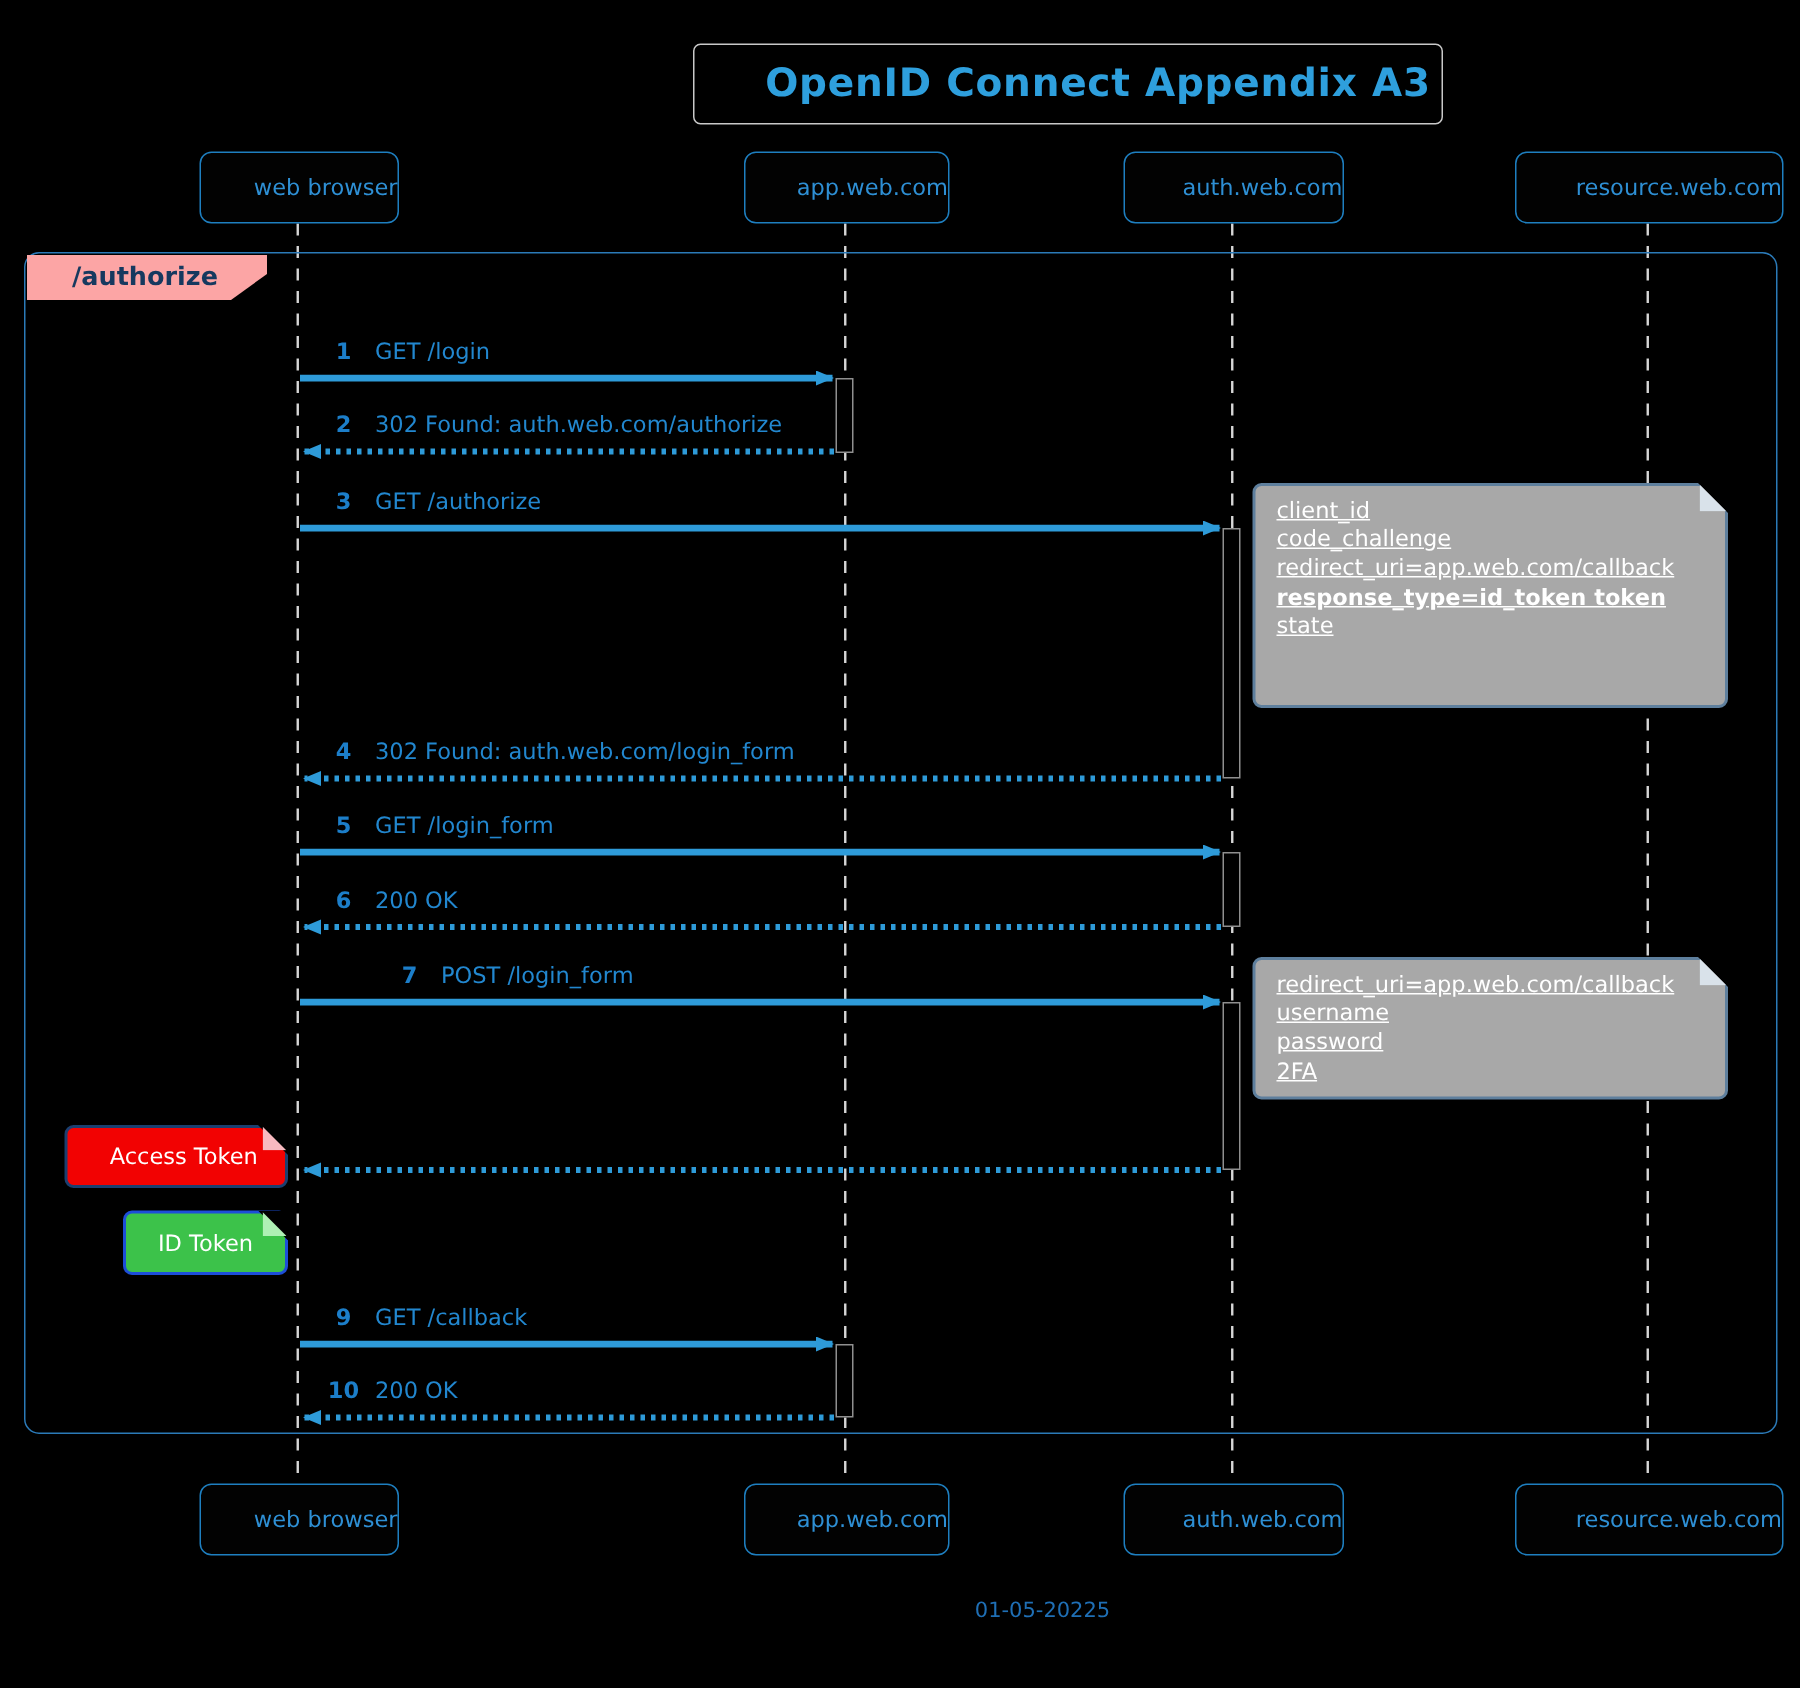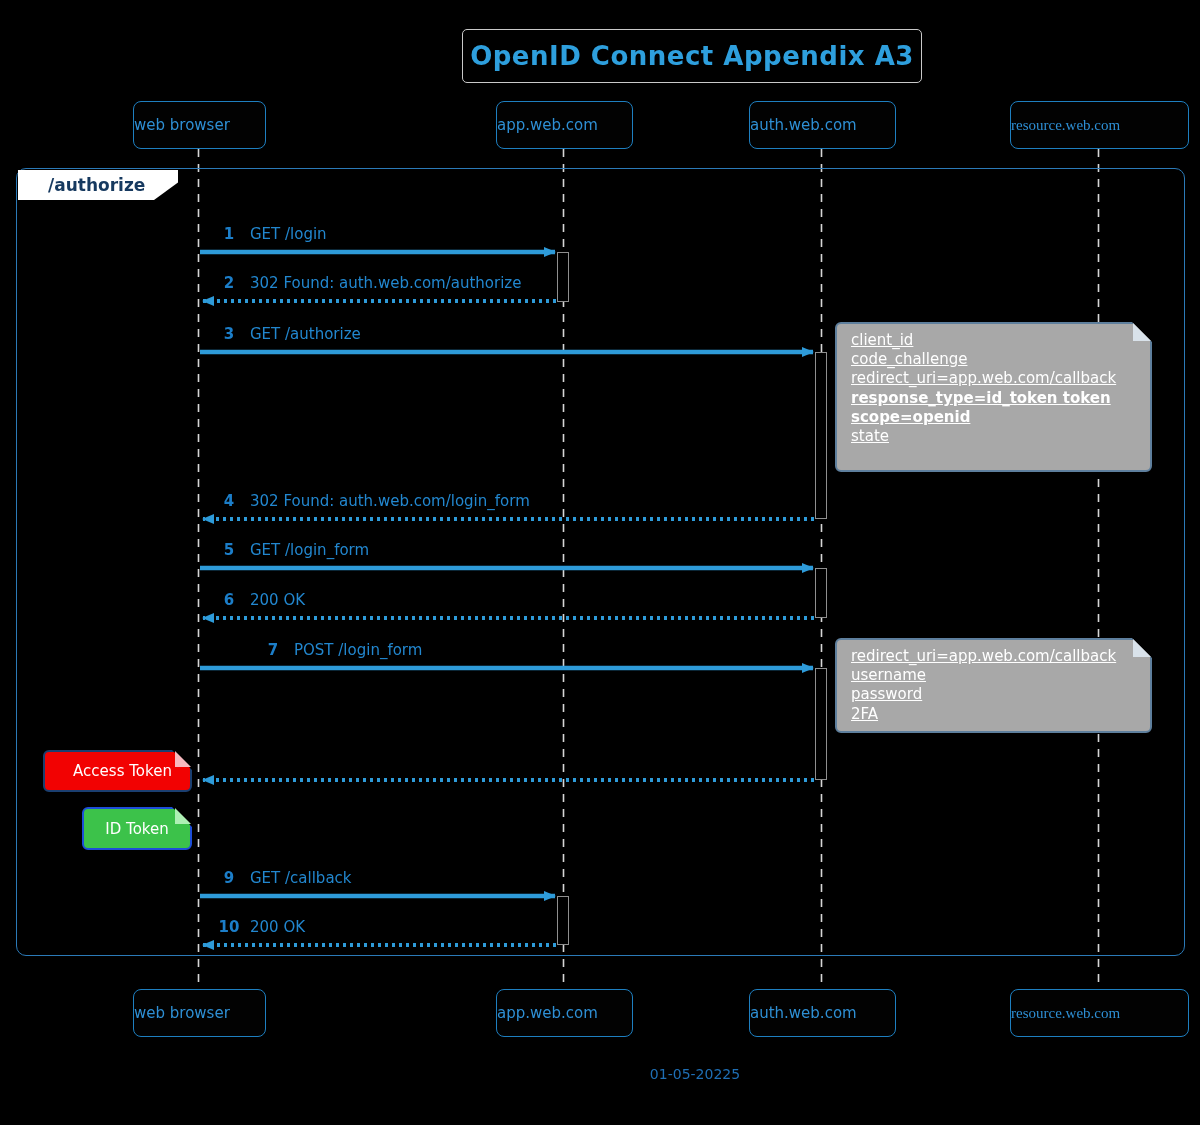--- a/index.html
+++ b/index.html
@@ -6,46 +6,46 @@
   #canvas{
     position:relative;width:1200px;height:1125px;background:#000;
     font-family:"DejaVu Sans","Liberation Sans",sans-serif;overflow:hidden;
   }
   #arrow-layer{position:absolute;left:0;top:0;}
 
   
   .title-box{
     position:absolute;left:462px;top:29px;width:458px;height:52px;
     border:1px solid #c9c9c9;border-radius:5px;background:#000;
-    display:flex;align-items:center;justify-content:center;
+    display:flex;align-items:center;justify-content:center;padding-left:40px;
   }
   .title-text{color:#2e9fdd;font-size:26px;font-weight:bold;letter-spacing:.5px;}
 
   
   .participant{
     position:absolute;height:46px;background:#020202;
     border:1.5px solid #1e7fc0;border-radius:8px;
-    display:flex;align-items:center;justify-content:flex-start;
+    display:flex;align-items:center;justify-content:flex-end;
     color:#2e8fd4;font-size:15px;
   }
   .p-browser{left:133px;width:131px;}
   .p-app{left:496px;width:135px;}
   .p-auth{left:749px;width:145px;}
-  .p-resource{left:1010px;width:177px;font-family:Liberation Serif, serif;}
+  .p-resource{left:1010px;width:177px;}
   .row-top{top:101px;}
   .row-bottom{top:989px;}
 
   
   .frame{
     position:absolute;left:16px;top:168px;width:1167px;height:786px;
     border:1.6px solid #2b7ab8;border-radius:10px;
   }
   .frame-label{
     position:absolute;left:1px;top:1px;width:160px;height:30px;
-    background:#ffffff;color:#16395f;font-weight:bold;font-size:17px;
+    background:#fca5a5;color:#16395f;font-weight:bold;font-size:17px;
     line-height:30px;padding-left:30px;box-sizing:border-box;
     clip-path:polygon(0 0,100% 0,100% 42%,85% 100%,0 100%);
   }
 
   
   .msg{position:absolute;left:218px;height:20px;white-space:nowrap;font-size:15px;}
   .msg-num{display:inline-block;min-width:22px;text-align:center;
     font-weight:bold;color:#1c7ec9;margin-right:10px;}
   .msg-text{color:#2287cf;}
 
@@ -180,21 +180,20 @@
   </div>
 
   <div class="note note-gray" style="left:835px;top:322px;width:317px;height:150px;">
     <div class="fold-bg"></div>
     <div class="fold-flap-gray"></div>
     <div class="note-lines">
       <div class="note-line">client_id</div>
       <div class="note-line">code_challenge</div>
       <div class="note-line">redirect_uri=app.web.com/callback</div>
       <div class="note-line bold">response_type=id_token token</div>
-      <div class="note-line bold">scope=openid</div>
       <div class="note-line">state</div>
     </div>
   </div>
 
   <div class="note note-gray" style="left:835px;top:638px;width:317px;height:95px;">
     <div class="fold-bg"></div>
     <div class="fold-flap-gray"></div>
     <div class="note-lines">
       <div class="note-line">redirect_uri=app.web.com/callback</div>
       <div class="note-line">username</div>

